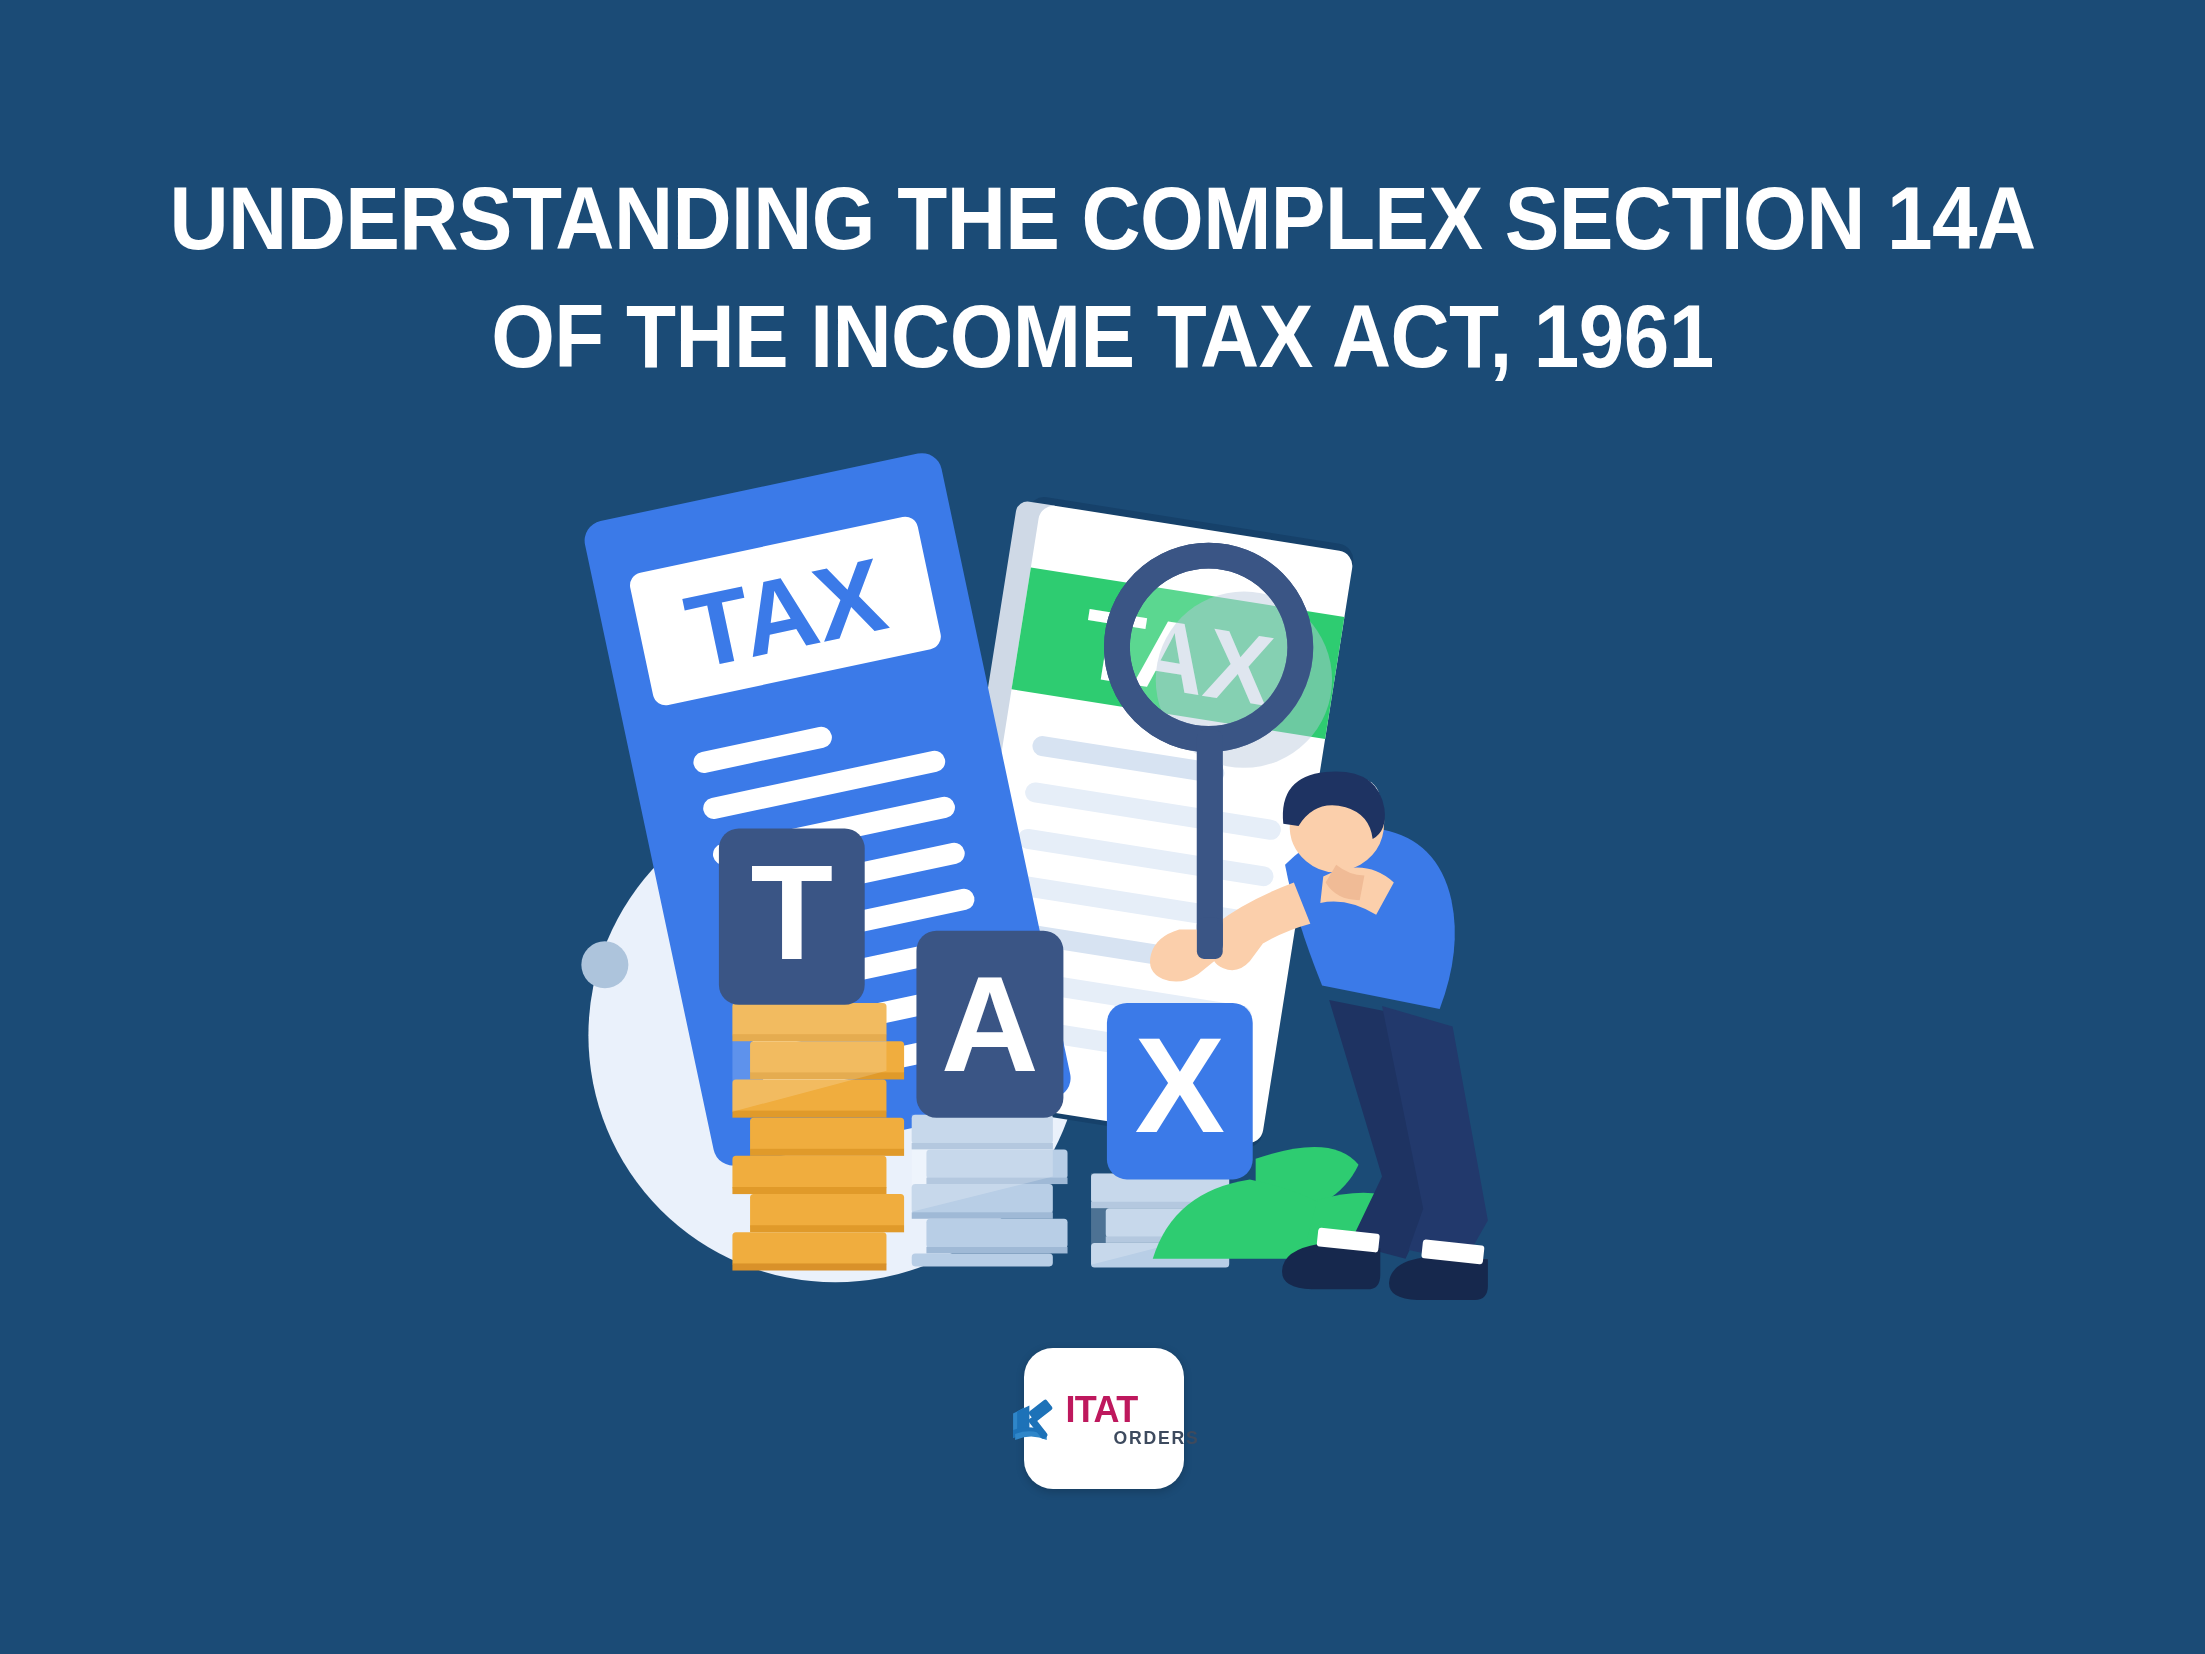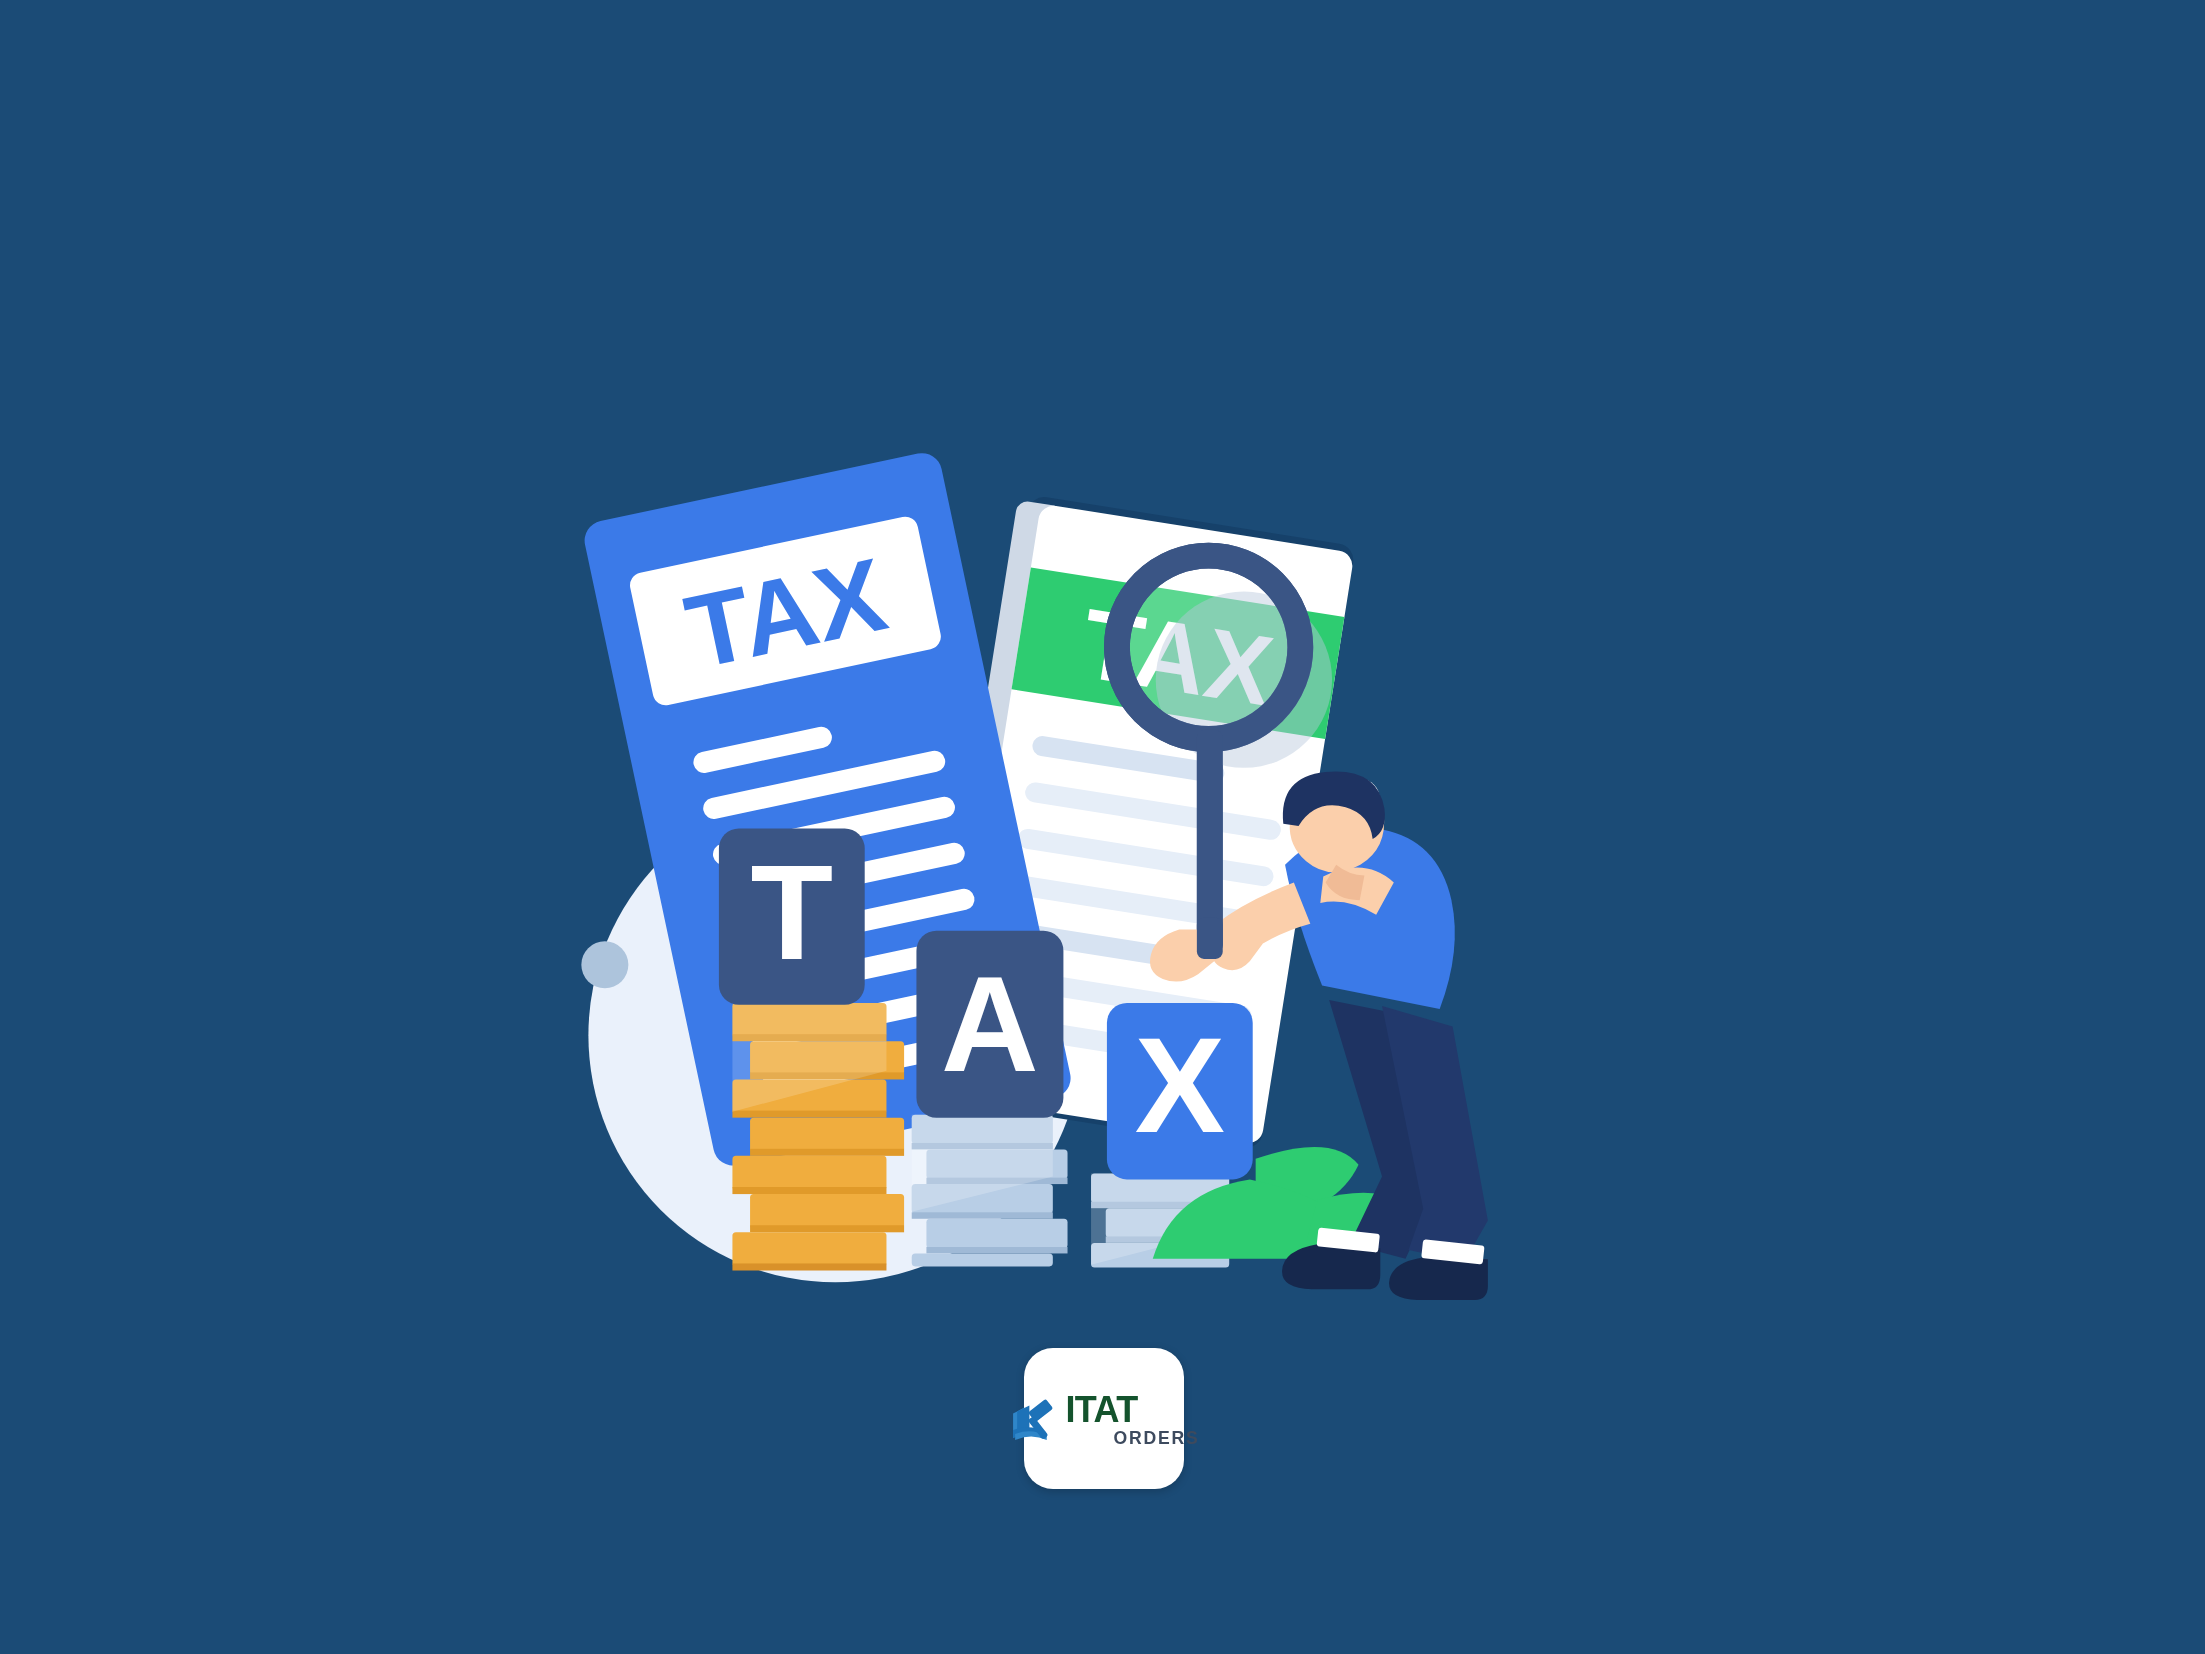--- a/index.html
+++ b/index.html
@@ -78,39 +78,43 @@
   .logo-text {
     display: flex;
     flex-direction: column;
     align-items: flex-start;
     line-height: 1;
   }
   .logo-itat {
     font-family: "Liberation Sans", sans-serif;
     font-weight: bold;
     font-size: 36px;
-    color: #14532d;
+    color: #be185d;
     letter-spacing: -0.6px;
     text-align: right;
   }
   .logo-orders {
     font-family: "Liberation Sans", sans-serif;
     font-weight: bold;
     font-size: 17.6px;
     color: #3d4a5e;
     letter-spacing: 1.8px;
     margin-top: 1.8px;
     margin-left: 48px;
   }
 </style>
 </head>
 <body>
 
 <div class="poster">
 
+  <div class="title-block">
+    <span class="title-line">UNDERSTANDING THE COMPLEX SECTION 14A</span>
+    <span class="title-line">OF THE INCOME TAX ACT, 1961</span>
+  </div>
 
   <div class="illustration">
     <svg viewBox="0 0 1900 1600" xmlns="http://www.w3.org/2000/svg">
 
       <circle cx="470" cy="1060" r="420" fill="#eaf1fb"></circle>
 
       <circle cx="78" cy="940" r="40" fill="#adc4dc"></circle>
 
       <circle cx="1363" cy="657" r="33" fill="#ffffff"></circle>
 

